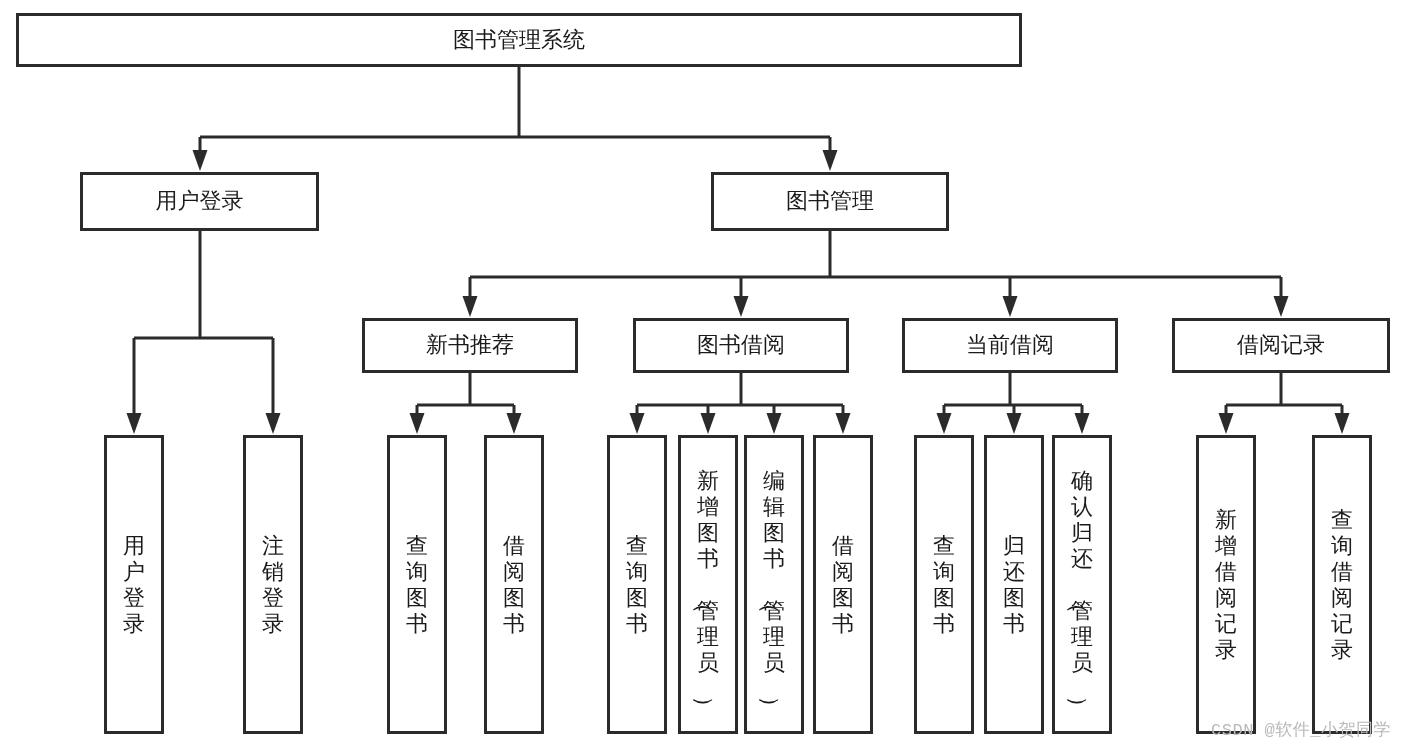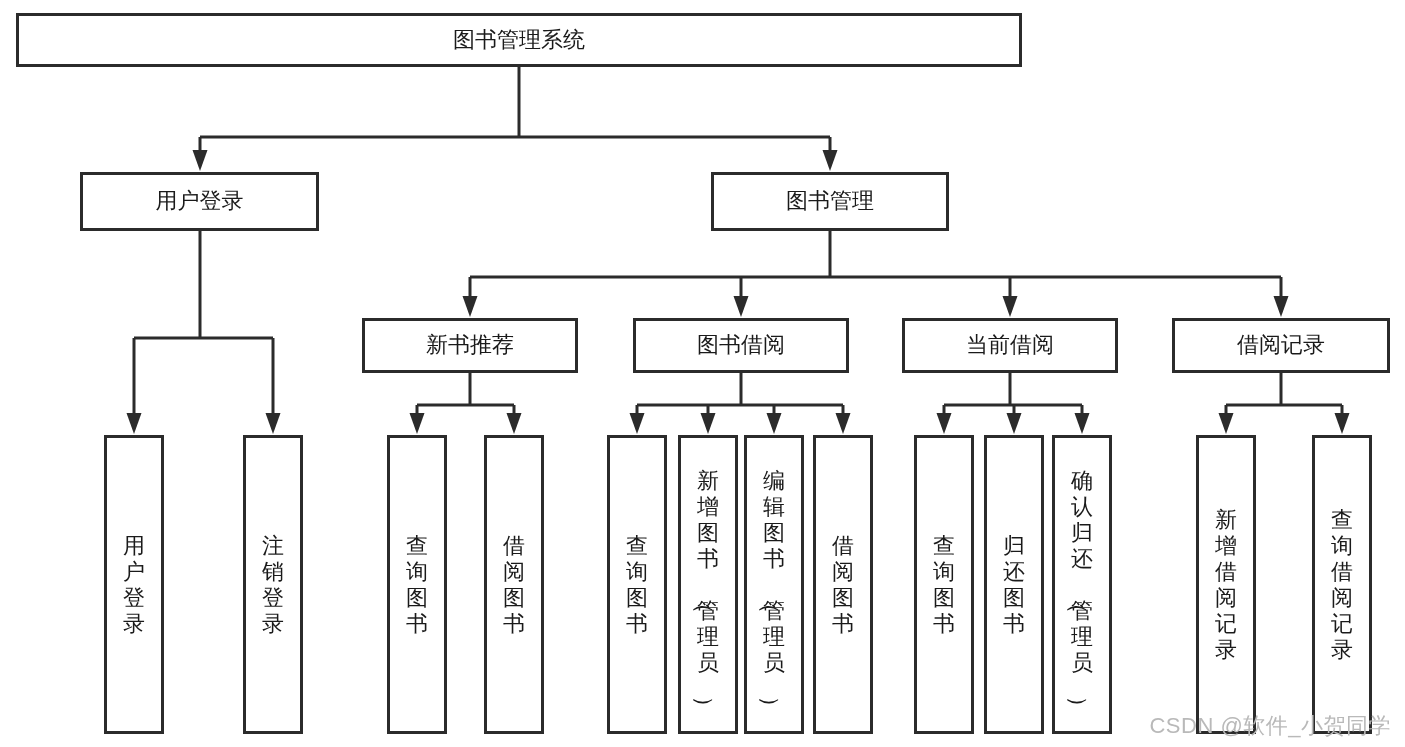--- a/index.html
+++ b/index.html
@@ -51,22 +51,22 @@
   .node-label-v {
     font-family: "Liberation Sans", "DejaVu Sans", sans-serif;
     font-size: 22px;
     fill: #1a1a1a;
     text-anchor: middle;
   }
   .watermark-text {
     position: absolute;
     right: 14px;
     bottom: 6px;
-    font-family: Liberation Sans, sans-serif;
-    font-size: 22px;
+    font-family: Liberation Mono, monospace;
+    font-size: 17px;
     color: #b9b9b9;
     letter-spacing: 0.5px;
     white-space: nowrap;
     user-select: none;
   }
 </style>
 </head>
 <body>
 
 <div id="diagram-root">

